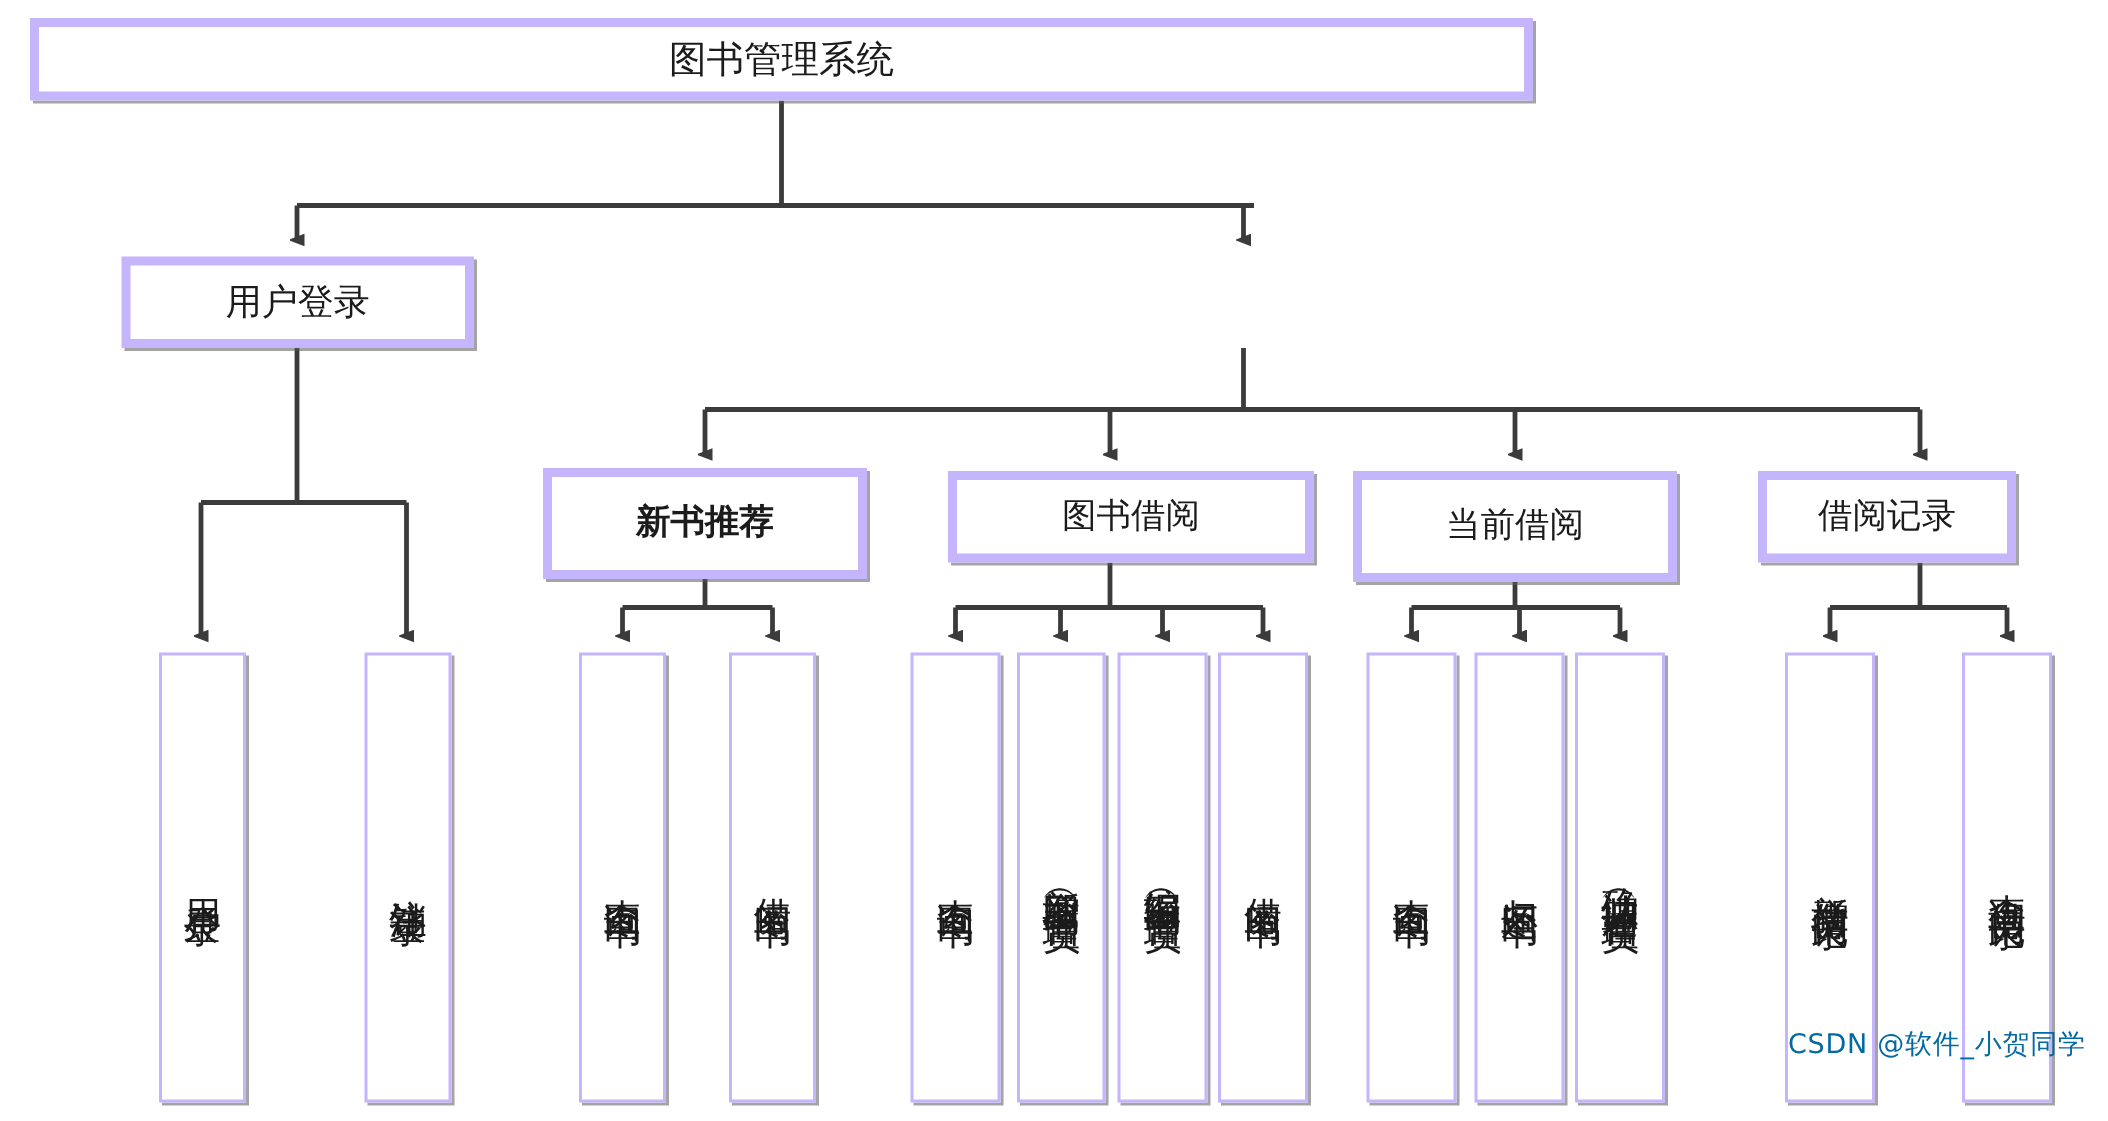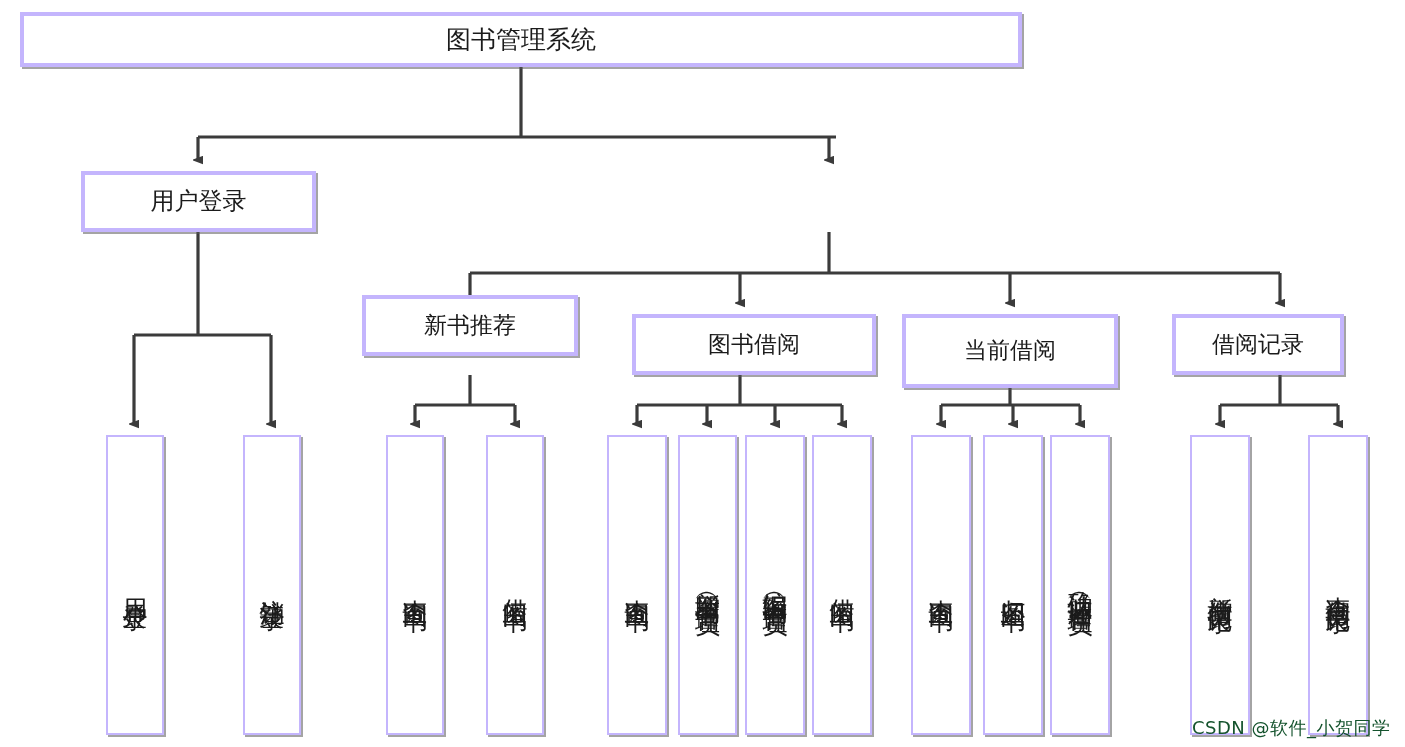--- a/index.html
+++ b/index.html
@@ -22,21 +22,21 @@
     left: 0;
     top: 0;
     width: 1405px;
     height: 747px;
     pointer-events: none;
   }
   .node {
     position: absolute;
     box-sizing: border-box;
     background: #ffffff;
-    border: 4px solid #c4b5fd;
+    border: 6px solid #c4b5fd;
     box-shadow: 2px 2px 0 rgba(90,90,90,0.55);
     display: flex;
     align-items: center;
     justify-content: center;
     color: #1b1b1b;
   }
   .node .txt {
     display: block;
     text-align: center;
     line-height: 1.18;
@@ -120,21 +120,21 @@
   </svg>
 
   <div class="node node-root" style="left: 20px; top: 12px; width: 1002px; height: 55px;">
     <span class="txt">图书管理系统</span>
   </div>
 
   <div class="node node-l2" style="left: 81px; top: 171px; width: 235px; height: 61px;">
     <span class="txt">用户登录</span>
   </div>
 
-  <div class="node node-l3" style="left: 362px; top: 295px; width: 216px; height: 61px;">
+  <div class="node node-l3" style="left: 362px; top: 312px; width: 216px; height: 74px; font-weight: bold;">
     <span class="txt">新书推荐</span>
   </div>
   <div class="node node-l3" style="left: 632px; top: 314px; width: 244px; height: 61px;">
     <span class="txt">图书借阅</span>
   </div>
   <div class="node node-l3" style="left: 902px; top: 314px; width: 216px; height: 74px;">
     <span class="txt">当前借阅</span>
   </div>
   <div class="node node-l3" style="left: 1172px; top: 314px; width: 172px; height: 61px;">
     <span class="txt">借阅记录</span>
@@ -173,15 +173,15 @@
   <div class="node node-leaf" style="left: 1050px; top: 435px; width: 60px; height: 300px;">
     <span class="txt">确认归还（管理员）</span>
   </div>
   <div class="node node-leaf" style="left: 1190px; top: 435px; width: 60px; height: 300px;">
     <span class="txt">新增借阅记录</span>
   </div>
   <div class="node node-leaf" style="left: 1308px; top: 435px; width: 60px; height: 300px;">
     <span class="txt">查询借阅记录</span>
   </div>
 
-  <div class="watermark" style="left: 1192px; top: 716px; color: #14532d;">CSDN @软件_小贺同学</div>
+  <div class="watermark" style="left: 1192px; top: 684px; color: #0369a1;">CSDN @软件_小贺同学</div>
 
 </div>
 
 </body></html>

